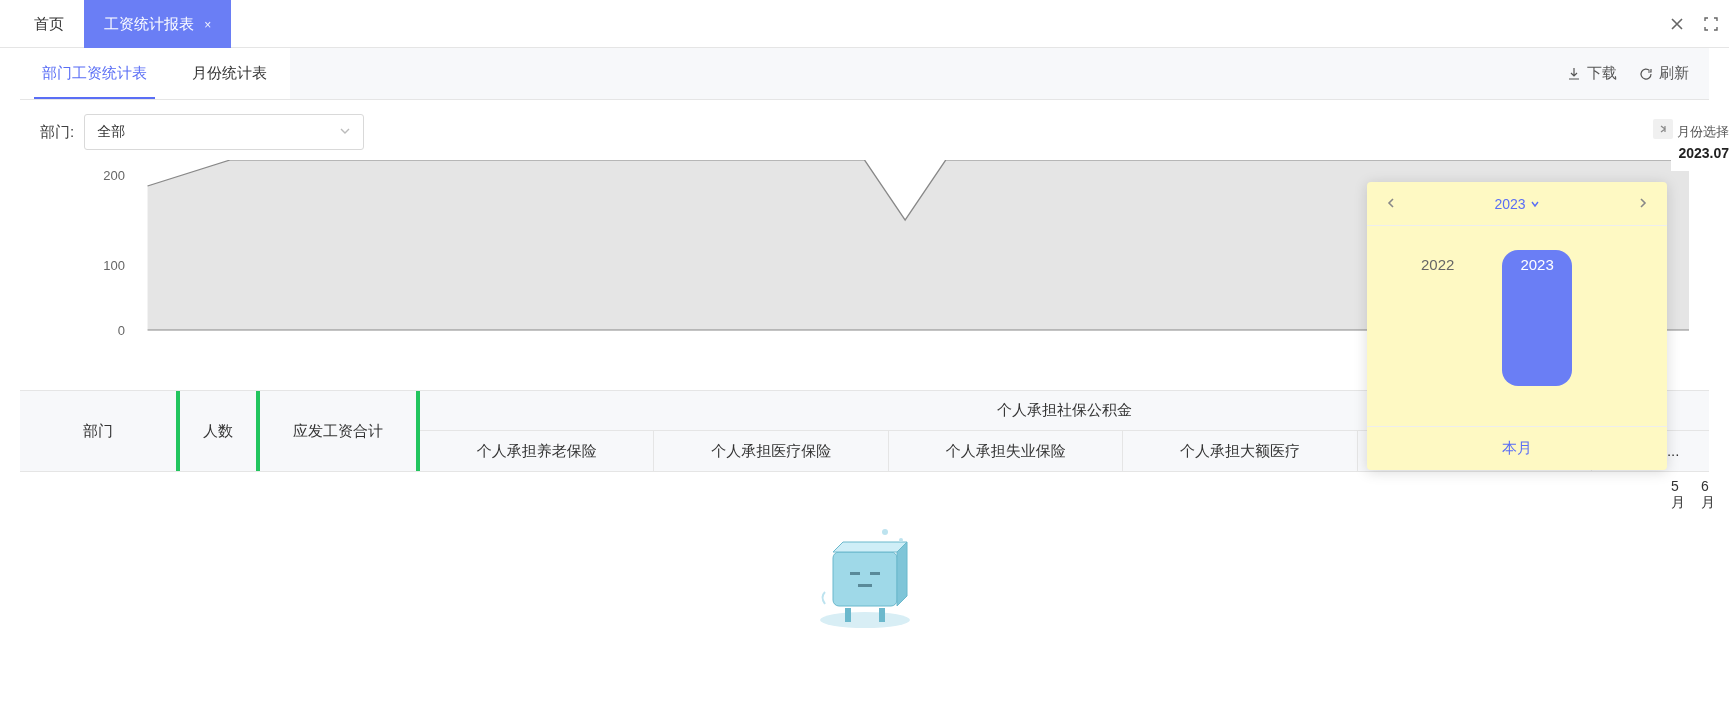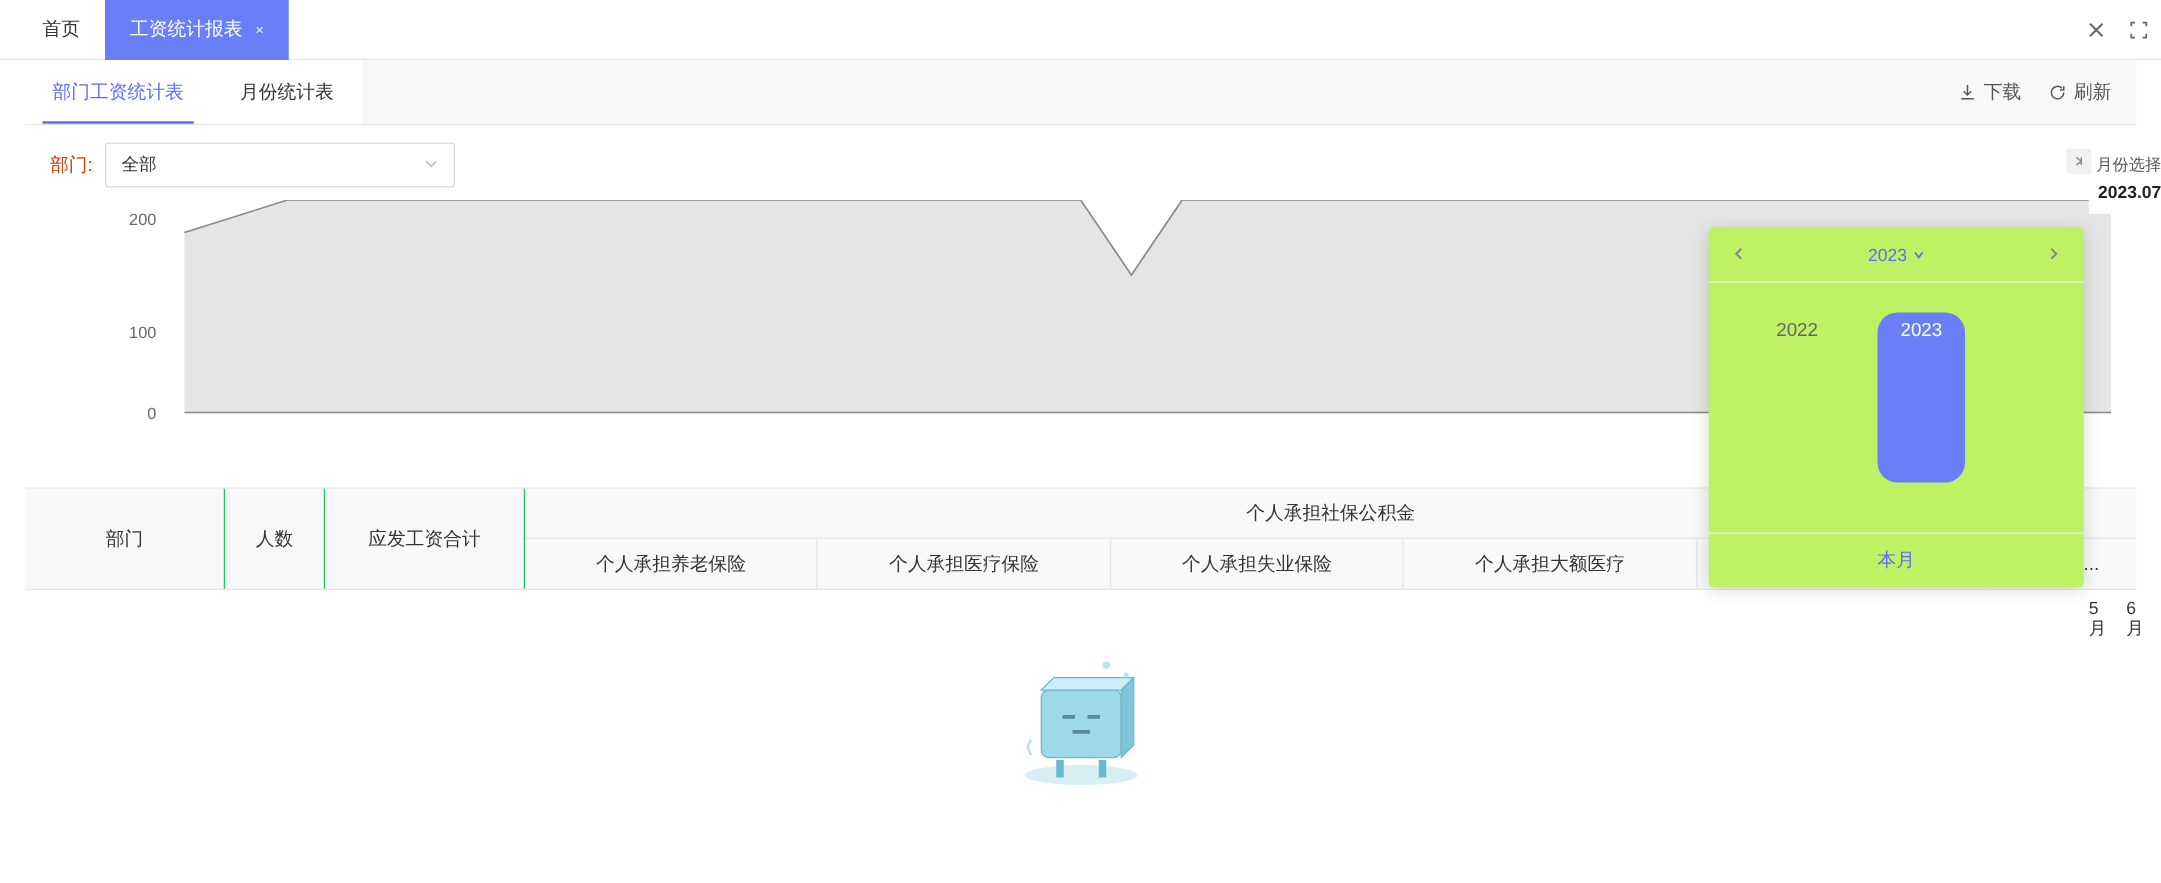--- a/index.html
+++ b/index.html
@@ -16,31 +16,31 @@
     
     .sub-tabs-bar { display: flex; align-items: center; height: 52px; background: #f7f8fa; border-bottom: 1px solid #e5e5e5; padding: 0; position: relative; }
     .sub-tabs { display: flex; height: 100%; }
     .sub-tab { padding: 0 22px; height: 100%; display: flex; align-items: center; cursor: pointer; font-size: 15px; color: #333; background: #fff; position: relative; border-right: 1px solid transparent;}
     .sub-tab.active { color: #5a6ef5; }
     .sub-tab.active::after { content: ""; position: absolute; bottom: 0; left: 14px; right: 14px; height: 2px; background: #5a6ef5; }
     .sub-right-actions { position: absolute; right: 20px; display: flex; gap: 22px; align-items: center; color: #555; }
     .action-link { cursor: pointer; display: flex; align-items: center; gap: 6px; font-size: 15px; }
     
     .filter-row { padding: 14px 0 10px 20px; display: flex; align-items: center; }
-    .filter-label { margin-right: 10px; font-size: 15px; color: #c2410c; }
+    .filter-label { margin-right: 10px; font-size: 15px; color: #404040; }
     .select-box { width: 280px; height: 36px; border: 1px solid #d9d9d9; border-radius: 3px; padding: 0 12px; display: flex; align-items: center; justify-content: space-between; cursor: pointer; background: #fff; }
     .select-box span:last-child { color: #bbb; }
     
     .chart-wrap { height: 200px; position: relative; padding: 0 20px 0 20px; }
     .chart-svg { width: 100%; height: 100%; }
     .y-axis-label { position: absolute; right: calc(100% - 105px); font-size: 13px; color: #666; }
     
     .table-wrap { margin-top: 30px; border-top: 1px solid #e5e5e5; }
     .table-header-row { display: flex; background: #f7f8fa; border-bottom: 1px solid #e5e5e5; }
-    .th-cell { display: flex; align-items: center; justify-content: center; font-size: 15px; color: #333; border-right: 1px solid #22c55e; }
+    .th-cell { display: flex; align-items: center; justify-content: center; font-size: 15px; color: #333; border-right: 4px solid #22c55e; }
     .th-dept { width: 160px; height: 80px; }
     .th-count { width: 80px; height: 80px; }
     .th-total { width: 160px; height: 80px; }
     .th-group { flex: 1; display: flex; flex-direction: column; }
     .th-group-label { height: 40px; display: flex; align-items: center; justify-content: center; border-bottom: 1px solid #e5e5e5; font-size: 15px; }
     .th-sub-row { display: flex; height: 40px; }
     .th-sub { flex: 1; display: flex; align-items: center; justify-content: center; border-right: 1px solid #e5e5e5; font-size: 15px; }
     .th-sub:last-child { border-right: none; }
     
     .empty-area { height: 200px; display: flex; align-items: center; justify-content: center; }
@@ -49,21 +49,21 @@
     .month-sidebar { position: absolute; right: 0; top: 115px; width: 58px; background: #fff; display: flex; flex-direction: column; align-items: flex-end; padding-top: 8px; z-index: 5; }
     .month-sidebar-title { font-size: 13px; color: #555; margin-bottom: 4px; }
     .month-sidebar-value { font-size: 14px; font-weight: bold; color: #222; margin-bottom: 10px; }
     .month-collapse { width: 20px; height: 20px; position: absolute; left: -18px; top: 4px; background: #f0f0f0; cursor: pointer; display: flex; align-items: center; justify-content: center; color: #888; font-size: 10px; border-radius: 2px;}
     
     .month-list { position: absolute; right: 0; top: 480px; width: 58px; display: flex; flex-direction: row; align-items: center; gap: 16px; z-index: 5;}
     .month-pill { width: 42px; height: 26px; border-radius: 13px; display: flex; align-items: center; justify-content: center; font-size: 14px; cursor: pointer; color: #333; }
     .month-pill.active { background: #6a7ef5; color: #fff; }
     .month-scroll { width:24px; height:24px; border-radius:50%; background:#d0d0d0; color:#fff; display:flex; align-items:center; justify-content:center; margin-top:6px; cursor:pointer; font-size:12px;}
     
-    .year-picker { position: absolute; right: 62px; top: 182px; width: 300px; background: #bef264; box-shadow: 0 2px 14px rgba(0,0,0,0.15); border-radius: 4px; z-index: 10; }
+    .year-picker { position: absolute; right: 62px; top: 182px; width: 300px; background: #fef9c3; box-shadow: 0 2px 14px rgba(0,0,0,0.15); border-radius: 4px; z-index: 10; }
     .year-picker-header { height: 44px; display: flex; align-items: center; justify-content: space-between; padding: 0 18px; border-bottom: 1px solid #eee; }
     .year-nav { cursor: pointer; color: #888; font-size: 18px; user-select:none;}
     .year-current { color: #5a6ef5; font-weight: 500; display:flex; align-items:center; gap:4px; cursor:pointer;}
     .year-picker-body { padding: 24px 36px 40px; display: flex; gap: 30px; min-height:200px;}
     .year-option { cursor: pointer; font-size: 15px; color: #666; padding:6px 18px; border-radius:16px;}
     .year-option.active { background: #6a7ef5; color: #fff; }
     .year-picker-footer { height: 44px; border-top: 1px solid #eee; display: flex; align-items: center; justify-content: center; color: #5a6ef5; cursor: pointer; font-size: 15px; }
   </style>
 </head>
 <body>

